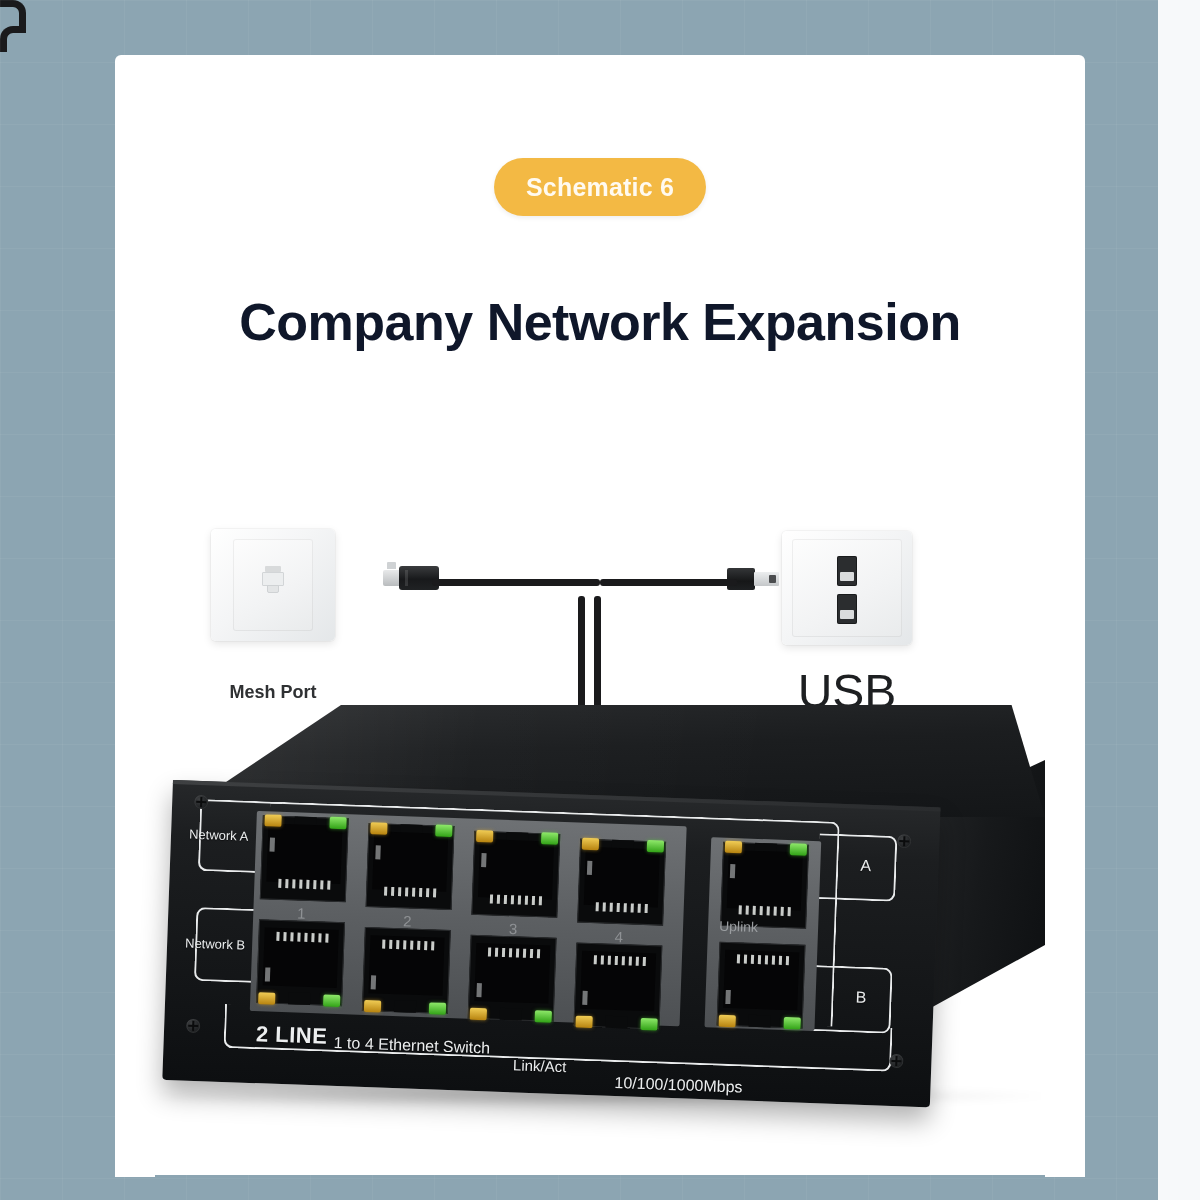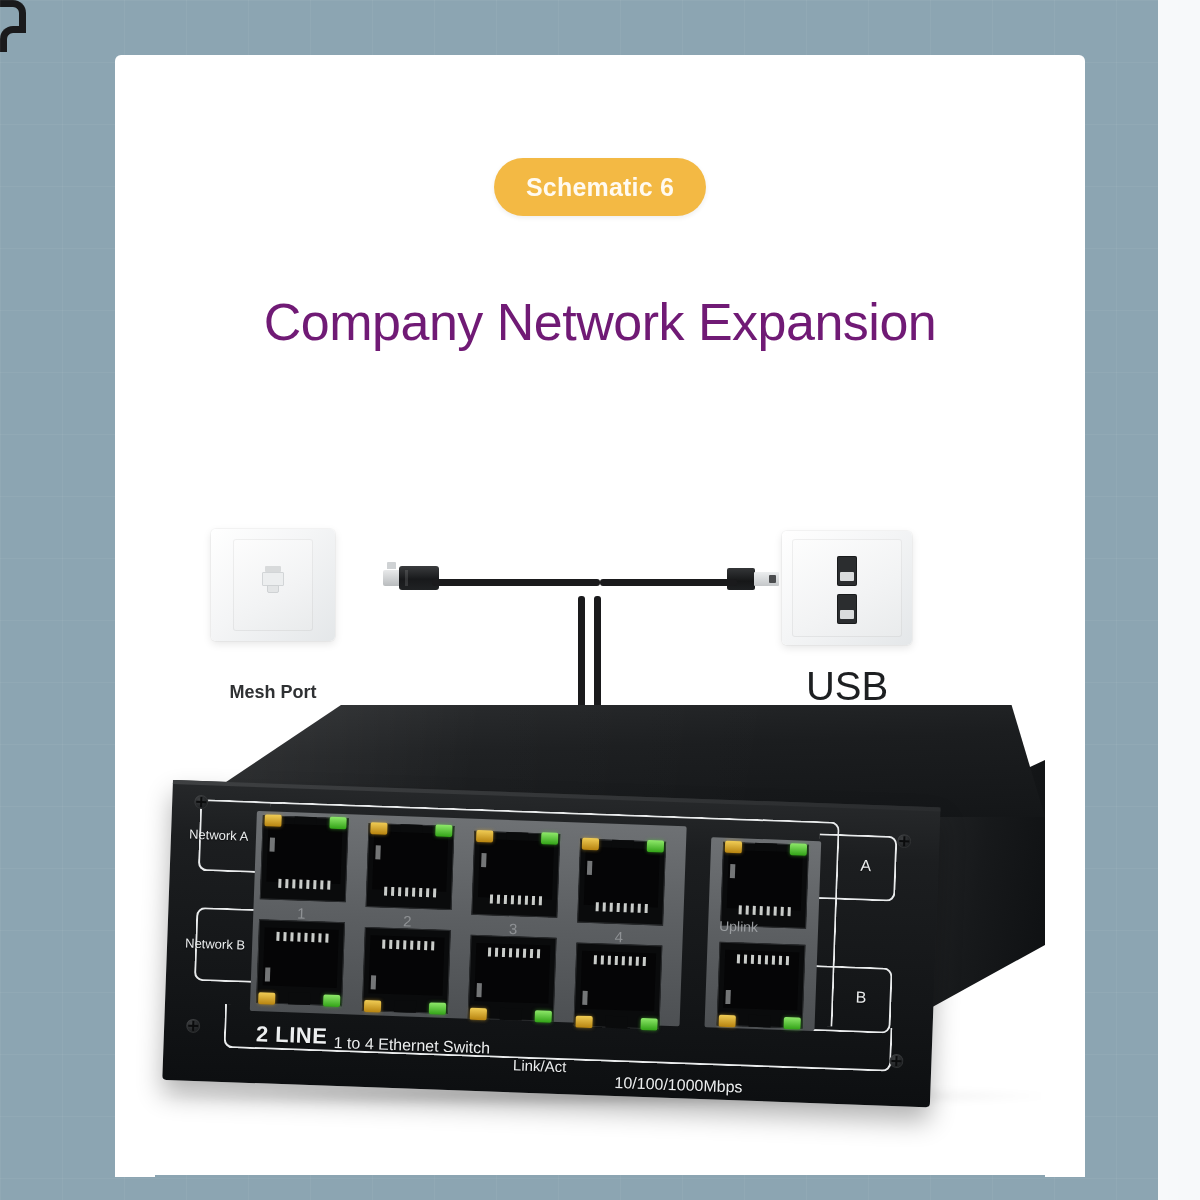--- a/index.html
+++ b/index.html
@@ -58,22 +58,22 @@
     font-weight:bold;
     letter-spacing:.2px;
   }
 
   
   .heading{
     position:absolute;
     left:0; right:0; top:292px;
     text-align:center;
     font-size:52px;
-    font-weight:normal;
-    color:#701a75;
+    font-weight:bold;
+    color:#0f172a;
     letter-spacing:-.5px;
   }
 
   
   .plate{
     position:absolute;
     background:linear-gradient(135deg,#ffffff 0%,#f4f5f6 45%,#e4e7e9 100%);
     border-radius:5px;
     box-shadow:0 3px 9px rgba(0,0,0,.10), 0 0 0 1px rgba(0,0,0,.03);
   }
@@ -121,21 +121,21 @@
   #usb-slot-1{ top:17px; }
   #usb-slot-2{ top:55px; }
 
   
   .caption-mesh{
     position:absolute; left:152px; top:682px; width:242px;
     text-align:center; font-size:18px; font-weight:bold; color:#2f3133;
   }
   .caption-usb{
     position:absolute; left:700px; top:664px; width:294px;
-    text-align:center; font-size:40px; color:#1d1f21;
+    text-align:center; font-size:48px; color:#1d1f21;
   }
 
   
   .cable{ position:absolute; background:#1a1a1c; }
   .cable-round{ border-radius:4px; }
 
   
   #cable-eth-h{ left:432px; top:579px; width:168px; height:7px; border-radius:3px; }
   #cable-eth-elbow{ left:575px; top:579px; width:26px; height:26px;
       background:transparent;

